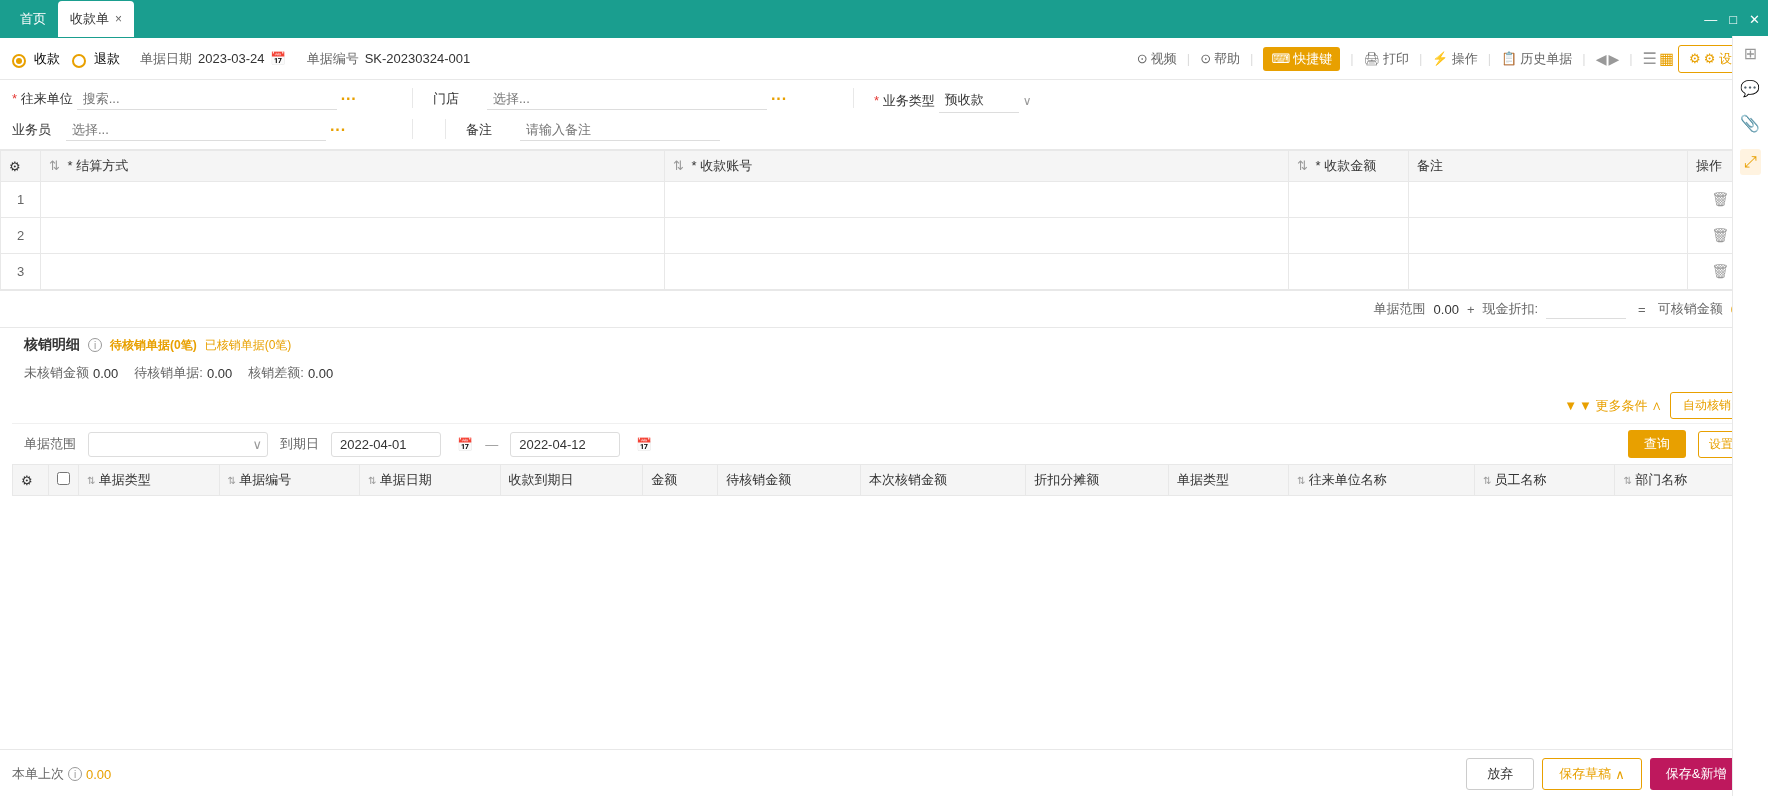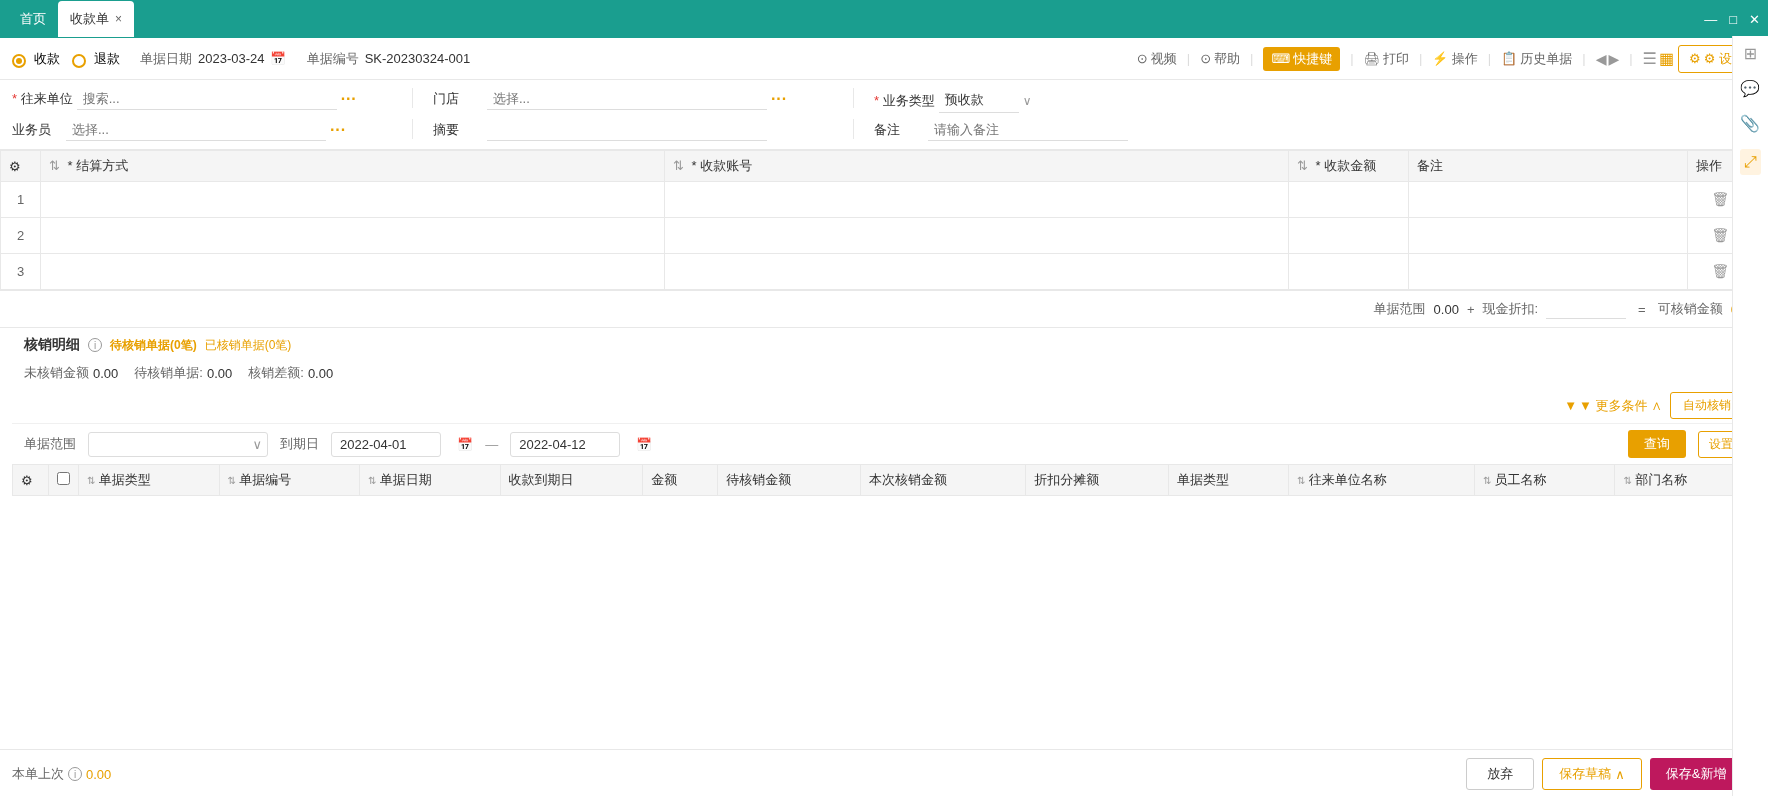--- a/index.html
+++ b/index.html
@@ -616,24 +616,20 @@
     <div class="form-row">
 
       <div class="field-group" style="max-width:380px;">
         <span class="field-label">业务员</span>
         <input class="field-input" type="text" style="width: 260px;" placeholder="选择...">
         <span class="field-more">···</span>
       </div>
 
       <div class="field-divider"></div>
 
-      <div class="field-group" style="max-width:400px;">
-        <span class="field-label">摘要</span>
-        <input class="field-input" type="text" style="width: 280px;">
-      </div>
 
       <div class="field-divider"></div>
 
       <div class="field-group">
         <span class="field-label">备注</span>
         <input class="field-input" type="text" style="width: 200px;" placeholder="请输入备注">
       </div>
     </div>
   </div>
 

